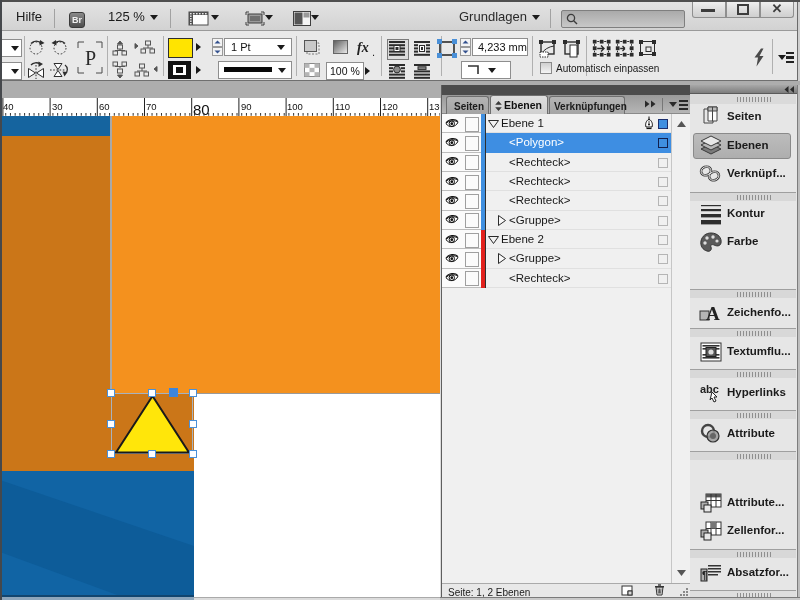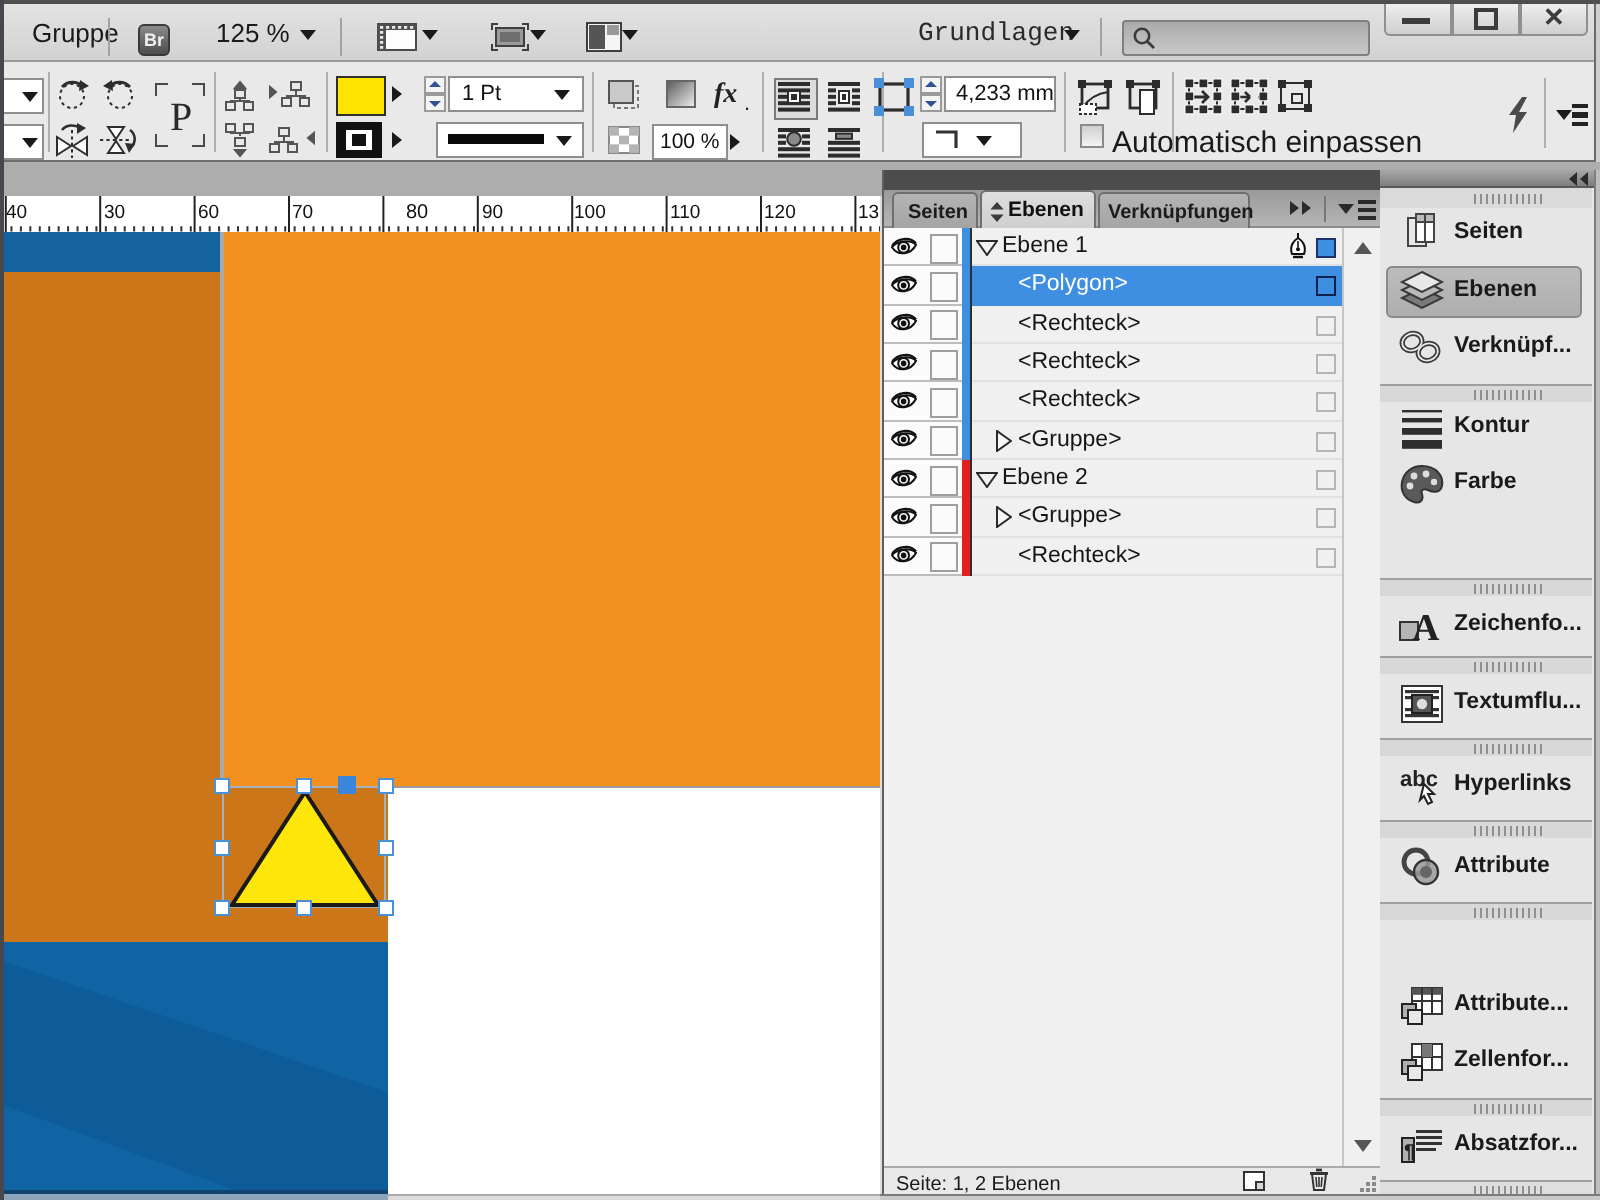--- a/index.html
+++ b/index.html
@@ -22,21 +22,21 @@
 .wbtn{position:absolute;top:0;height:18px;background:linear-gradient(#f4f4f4,#dcdcdc 60%,#cfcfcf);border:1px solid #8f8f8f;border-top:none;box-sizing:border-box;}
 </style>
 </head>
 <body>
 <div id="app">
 
 <div class="abs" style="left:0;top:0;width:800px;height:2px;background:#4f4f4f;z-index:50;"></div>
 <div class="abs" style="left:0;top:0;width:1.5px;height:600px;background:#45484c;z-index:50;"></div>
 
 <div class="abs" style="left:0;top:2px;width:800px;height:29px;background:linear-gradient(#e3e3e3,#d2d2d2);border-bottom:1px solid #9a9a9a;box-sizing:border-box;">
-  <div class="abs" style="left:16px;top:7px;font-size:13px;color:#1a1a1a;">Gruppe</div>
+  <div class="abs" style="left:16px;top:7px;font-size:13px;color:#1a1a1a;">Hilfe</div>
   <div class="sep1" style="left:54px;"></div>
   <div class="abs" style="left:69px;top:10px;width:14px;height:14px;background:linear-gradient(#8a8a8a,#4e4e4e);border:1px solid #3a3a3a;border-radius:3px;color:#f0f0f0;font-size:9px;font-weight:bold;text-align:center;line-height:15px;">Br</div>
   <div class="abs" style="left:108px;top:7px;font-size:13px;color:#1a1a1a;">125 %</div>
   <div class="tri-d abs" style="left:150px;top:13px;"></div>
   <div class="sep1" style="left:170px;"></div>
 
   <svg class="abs" style="left:188px;top:9px;" width="22" height="15" viewBox="0 0 22 15">
     <rect x="1" y="1" width="19" height="13" fill="#fdfdfd" stroke="#4a4a4a"></rect>
     <rect x="1" y="1" width="19" height="3" fill="#505050"></rect>
     <rect x="1" y="1" width="4" height="13" fill="#505050"></rect>
@@ -63,21 +63,21 @@
     <rect x="5" y="5" width="10" height="5" fill="#6e6e6e"></rect>
   </svg>
   <div class="tri-d abs" style="left:265px;top:13px;"></div>
 
   <svg class="abs" style="left:293px;top:9px;" width="18" height="15" viewBox="0 0 18 15">
     <rect x="0.5" y="0.5" width="17" height="14" fill="#f5f5f5" stroke="#3f3f3f"></rect>
     <rect x="1.5" y="1.5" width="8" height="12" fill="#555"></rect>
     <rect x="10.5" y="1.5" width="6" height="5" fill="#9a9a9a"></rect>
   </svg>
   <div class="tri-d abs" style="left:311px;top:13px;"></div>
-  <div class="abs" style="left:459px;top:7px;font-size:13px;color:#2a2a2a;font-family:Liberation Mono, monospace;">Grundlagen</div>
+  <div class="abs" style="left:459px;top:7px;font-size:13px;color:#2a2a2a;">Grundlagen</div>
   <div class="tri-d abs" style="left:532px;top:13px;"></div>
   <div class="sep1" style="left:550px;"></div>
 
   <div class="abs" style="left:561px;top:8px;width:122px;height:16px;background:linear-gradient(#aaa,#c8c8c8);border:1px solid #7f7f7f;border-radius:2px;">
     <svg width="14" height="13" viewBox="0 0 14 13" style="position:absolute;left:3px;top:1px;">
           <circle cx="6" cy="6" r="3.6" fill="none" stroke="#3c3c3c" stroke-width="1.3"></circle>
           <line x1="8.7" y1="8.7" x2="12" y2="12" stroke="#3c3c3c" stroke-width="1.4"></line>
         </svg>
   </div>
 </div>
@@ -343,42 +343,42 @@
         <rect x="8" y="8" width="5" height="4.5" fill="none" stroke="#2c2c2c"></rect>
         <g fill="#2c2c2c">
           <rect x="1" y="1" width="4" height="4"></rect>
           <rect x="14" y="1" width="4" height="4"></rect>
           <rect x="1" y="13" width="4" height="4"></rect>
           <rect x="14" y="13" width="4" height="4"></rect>
         </g>
       </svg>
 
   <div class="abs" style="left:540px;top:31px;width:10px;height:10px;background:linear-gradient(#cfcfcf,#f4f4f4);border:1px solid #8a8a8a;"></div>
-  <div class="abs" style="left:556px;top:31.5px;font-size:15px;color:#1a1a1a;">Automatisch einpassen</div>
+  <div class="abs" style="left:556px;top:31.5px;font-size:10px;color:#1a1a1a;">Automatisch einpassen</div>
   <div class="abs" style="left:772px;top:8px;width:1px;height:35px;background:#b0b0b0;"></div>
 
   <svg class="abs" style="left:752px;top:17px;" width="14" height="19" viewBox="0 0 14 19">
     <path d="M9 0.5 L2.5 9.5 h3.5 L4.5 18.5 L11.5 8 h-4 L11.5 0.5 Z" fill="#4a4a4a"></path>
   </svg>
 
   <div class="tri-d abs" style="left:778px;top:24px;"></div>
   <div class="abs" style="left:786px;top:21px;width:8px;height:2.4px;background:#222;"></div>
   <div class="abs" style="left:786px;top:25.4px;width:8px;height:2.4px;background:#222;"></div>
   <div class="abs" style="left:786px;top:29.8px;width:8px;height:2.4px;background:#222;"></div>
 </div>
 <div class="abs" style="left:797px;top:2px;width:1px;height:79px;background:#6a6a6a;"></div>
 <div class="abs" style="left:798px;top:2px;width:2px;height:79px;background:#cfcfcf;"></div>
 
 <div class="abs" style="left:0;top:81px;width:800px;height:17px;background:#adadad;"></div>
 <div id="ruler" class="abs" style="left:0;top:98px;width:440px;height:18px;background:#fff;overflow:hidden;">
   <div class="abs" style="left:3px;top:3px;font-size:9.5px;color:#111;">40</div>
   <div class="abs" style="left:52px;top:3px;font-size:9.5px;color:#111;">30</div>
   <div class="abs" style="left:99px;top:3px;font-size:9.5px;color:#111;">60</div>
   <div class="abs" style="left:146px;top:3px;font-size:9.5px;color:#111;">70</div>
-  <div class="abs" style="left:193px;top:3px;font-size:10px;color:#111;padding-left:10px;">80</div>
+  <div class="abs" style="left:193px;top:3px;font-size:15px;color:#111;">80</div>
   <div class="abs" style="left:241px;top:3px;font-size:9.5px;color:#111;">90</div>
   <div class="abs" style="left:287px;top:3px;font-size:9.5px;color:#111;">100</div>
   <div class="abs" style="left:335px;top:3px;font-size:9.5px;color:#111;">110</div>
   <div class="abs" style="left:382px;top:3px;font-size:9.5px;color:#111;">120</div>
   <div class="abs" style="left:429px;top:3px;font-size:9.5px;color:#111;">130</div>
   <svg class="abs" style="left:0;top:0;" width="440" height="18" viewBox="0 0 440 18">
     <g stroke="#222">
       <line x1="2.9" y1="0" x2="2.9" y2="18"></line>
           <line x1="50.1" y1="0" x2="50.1" y2="18"></line>
           <line x1="97.3" y1="0" x2="97.3" y2="18"></line>

